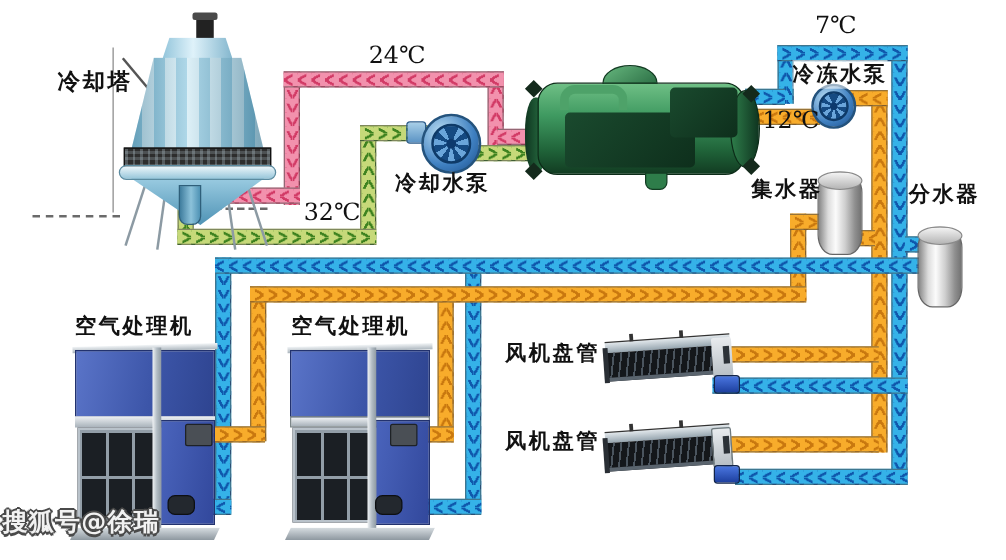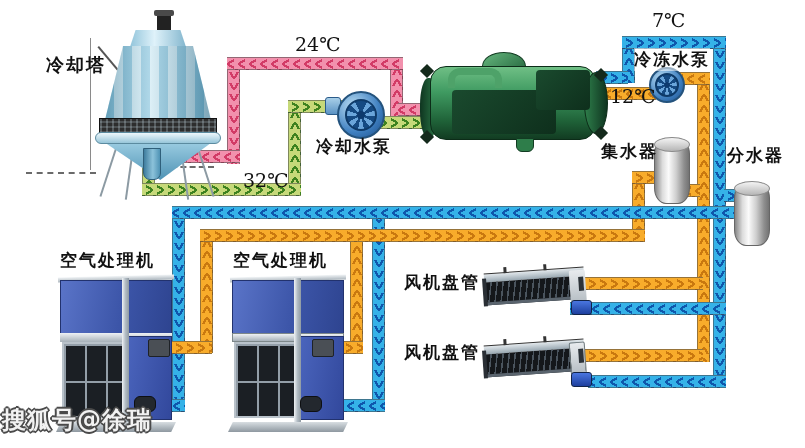--- a/index.html
+++ b/index.html
@@ -31,21 +31,21 @@
     background-size:100% 11px,50% 11px,50% 11px;background-position:0 0,0 0,100% 0;background-repeat:repeat-y;}
   .pv.au{background-color:var(--pc);background-image:
     linear-gradient(180deg,transparent 0 63%,var(--pc) 63%),
     linear-gradient(to bottom right,transparent 40%,var(--ac) 40% 60%,transparent 60%),
     linear-gradient(to top right,transparent 40%,var(--ac) 40% 60%,transparent 60%);
     background-size:100% 11px,50% 11px,50% 11px;background-position:0 0,0 0,100% 0;background-repeat:repeat-y;}
 
   
   .lbl{font-size:17px;font-weight:600;color:#111;letter-spacing:2px;white-space:nowrap;}
   .tmp{font-family:"DejaVu Serif","Liberation Serif",serif;font-size:19px;color:#111;white-space:nowrap;}
-  .wm{font-size:24px;font-weight:bold;color:#f2f2f2;letter-spacing:1px;white-space:nowrap;
+  .wm{font-size:20px;font-weight:bold;color:#f2f2f2;letter-spacing:1px;white-space:nowrap;
       text-shadow:-2px 0 0 #4a4a4a,2px 0 0 #4a4a4a,0 -2px 0 #4a4a4a,0 2px 0 #4a4a4a,
                   -1px -1px 0 #4a4a4a,1px 1px 0 #4a4a4a,1px -1px 0 #4a4a4a,-1px 1px 0 #4a4a4a;text-align:right;}
 
   
   .cyl{background:linear-gradient(90deg,#868686 0%,#dcdcdc 22%,#fbfbfb 40%,#cfcfcf 62%,#8f8f8f 85%,#737373 100%);
        border:1px solid #666;border-radius:12px/16px;}
   .cyl:before{content:"";position:absolute;left:-1px;right:-1px;top:-2px;height:13px;border-radius:50%;
        background:linear-gradient(#f4f4f4,#b5b5b5);border:1px solid #8a8a8a;}
   .pump{border-radius:50%;background:radial-gradient(circle at 32% 30%,#b8dcf2,#3f80c1 60%,#1b4d89);
         border:2px solid #24537d;}
@@ -196,21 +196,21 @@
     </div>
     <div style="left:88px;top:38px;width:21px;height:15px;background:linear-gradient(#4a76e0,#1d3f9e);border:1px solid #122449;border-radius:3px;"></div>
   </div>
 
   <div class="lbl" style="left:46px;top:26px;font-size:18px;margin-top:27px;">冷却塔</div>
   <div class="tmp" style="left:295px;top:33px;">24℃</div>
   <div class="tmp" style="left:652px;top:9px;">7℃</div>
   <div class="lbl" style="left:316px;top:135px;">冷却水泵</div>
   <div class="lbl" style="left:634px;top:48px;background:rgba(255,255,255,.55);">冷冻水泵</div>
   <div class="tmp" style="left:610px;top:85px;">12℃</div>
-  <div class="tmp" style="left:243px;top:169px;">32℃</div>
+  <div class="tmp" style="left:243px;top:159px;">32℃</div>
   <div class="lbl" style="left:601px;top:140px;">集水器</div>
   <div class="lbl" style="left:727px;top:144px;">分水器</div>
   <div class="lbl" style="left:60px;top:249px;">空气处理机</div>
   <div class="lbl" style="left:233px;top:249px;">空气处理机</div>
   <div class="lbl" style="left:404px;top:271px;">风机盘管</div>
   <div class="lbl" style="left:404px;top:341px;">风机盘管</div>
   <div class="wm" style="left:2px;top:404px;">搜狐号@徐瑞</div>
 </div>
 
 </body></html>

